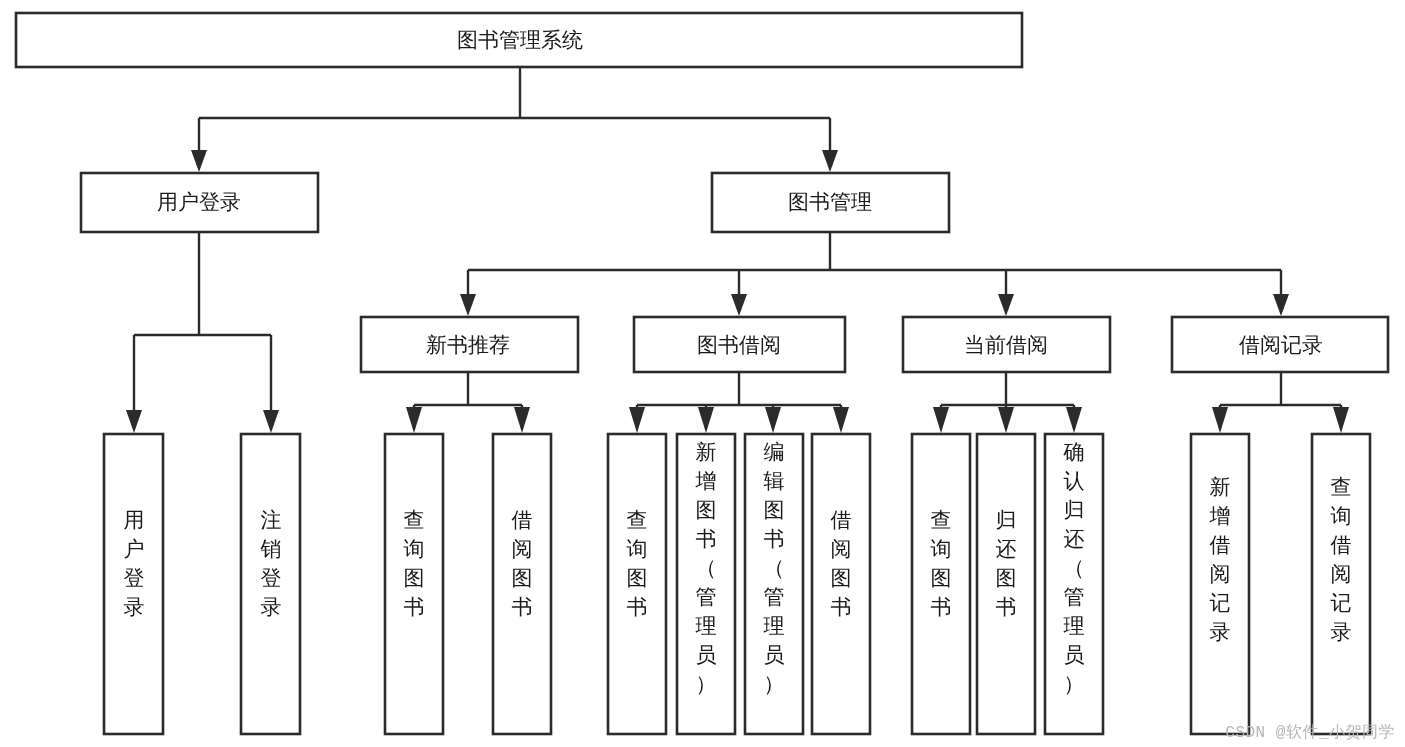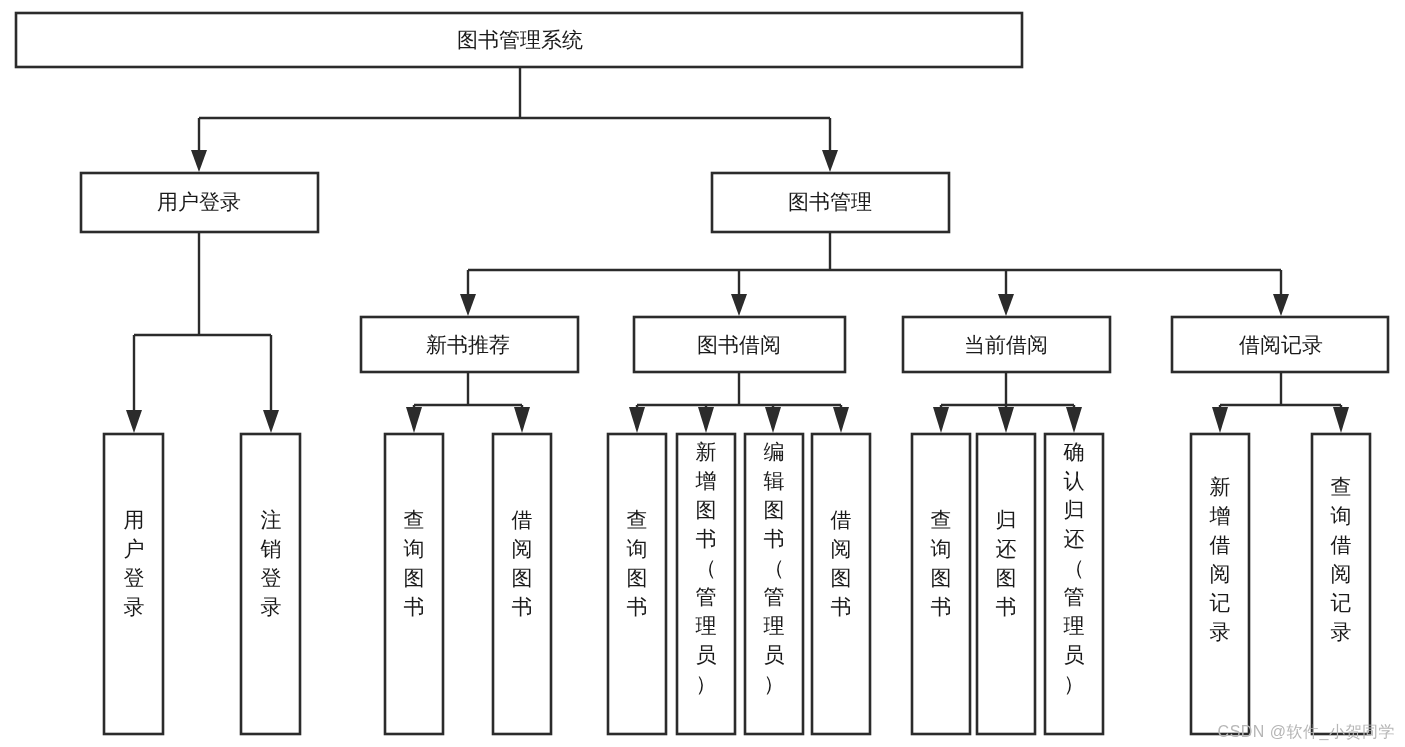--- a/index.html
+++ b/index.html
@@ -51,21 +51,21 @@
   .node-label-v-char {
     font-family: "DejaVu Sans", "Liberation Sans", sans-serif;
     font-size: 21px;
     fill: #1a1a1a;
     text-anchor: middle;
   }
   .watermark-text {
     position: absolute;
     right: 10px;
     bottom: 4px;
-    font-family: Liberation Sans, sans-serif;
+    font-family: Liberation Mono, monospace;
     font-size: 16px;
     color: #b6b6b6;
     white-space: nowrap;
     letter-spacing: 0.5px;
   }
 </style>
 </head>
 <body>
 
 <div id="diagram-root">

